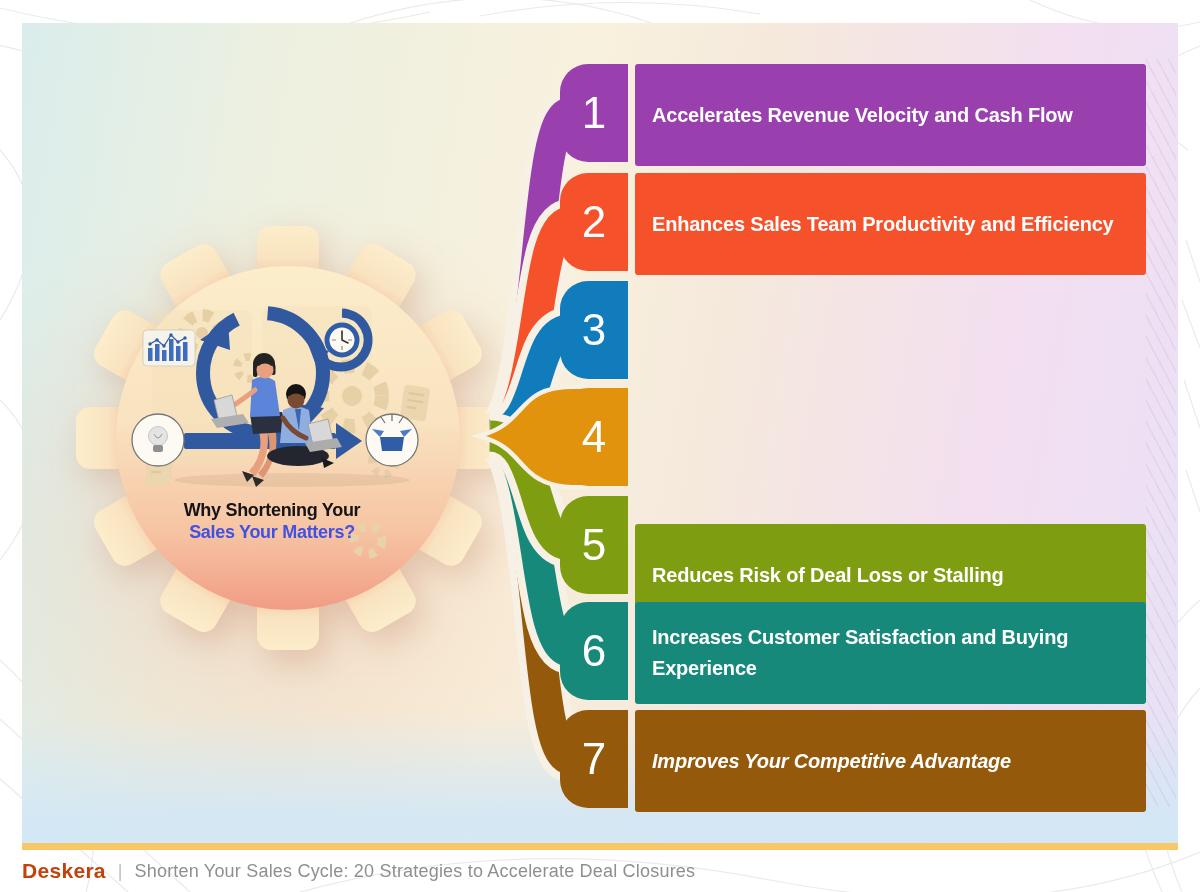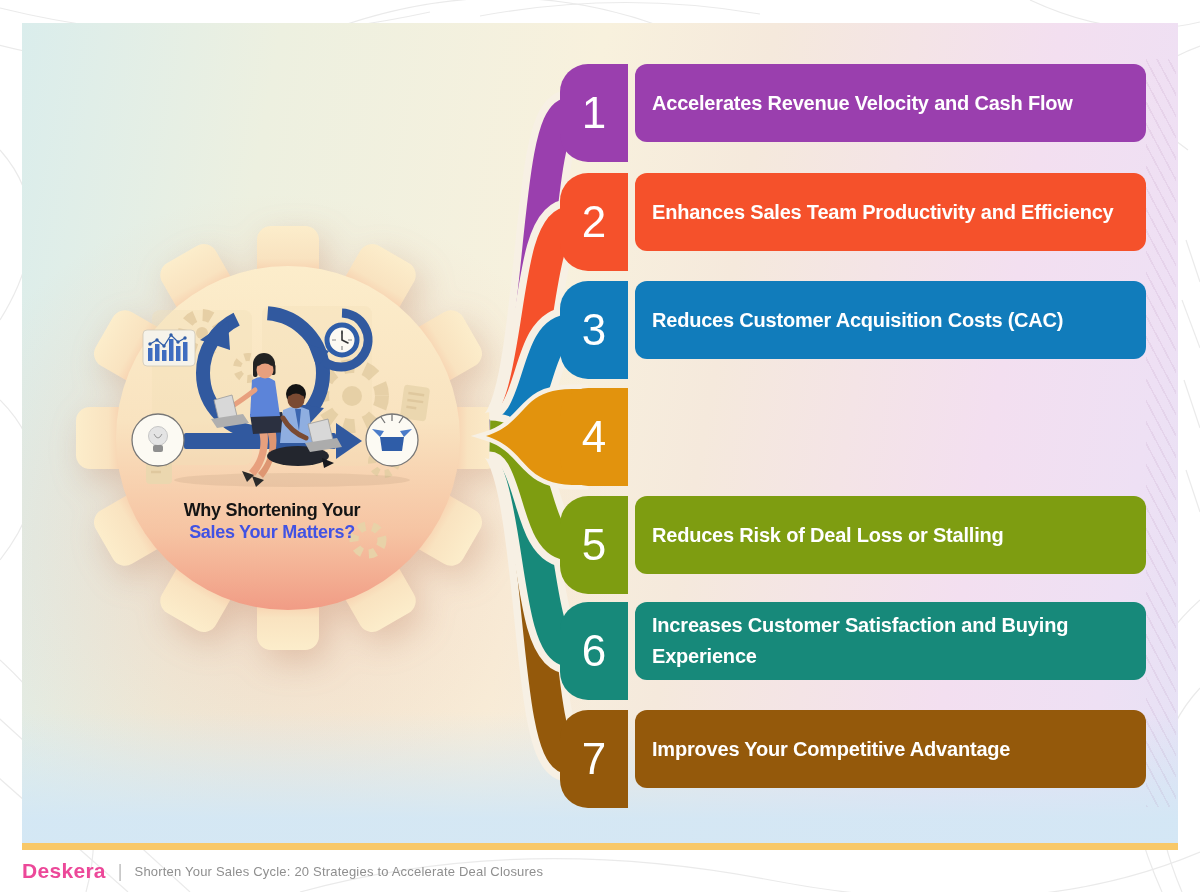--- a/index.html
+++ b/index.html
@@ -39,35 +39,35 @@
   .tab {
     position:absolute; left:538px; top:0; width:68px; height:98px;
     border-radius:28px 0 0 28px;
     display:flex; align-items:center; justify-content:center;
   }
   .tab .num {
     color:#ffffff; font-size:44px; font-weight:400; line-height:1;
     font-family:"Liberation Sans", sans-serif;
   }
   .bar {
-    position:absolute; left:613px; top:0; width:511px; height:78px;
-    border-radius:12px; display:flex; align-items:center;
+    position:absolute; left:613px; top:0; width:511px; height:102px;
+    border-radius:3px; display:flex; align-items:center;
   }
   .bar .label {
     padding:0 16px 0 17px; color:#ffffff; font-size:20px; font-weight:700;
     line-height:1.55; letter-spacing:-0.2px;
   }
 
   .footer {
     position:absolute; left:22px; top:856px; height:30px; z-index:2;
     display:flex; align-items:center; gap:12px;
   }
-  .footer .brand { font-size:21px; font-weight:800; color:#ec4899; letter-spacing:0.3px; }
+  .footer .brand { font-size:21px; font-weight:800; color:#c2410c; letter-spacing:0.3px; }
   .footer .sep { font-size:18px; color:#BFBFBF; font-weight:400; }
-  .footer .tagline { font-size:13px; color:#8F8F8F; letter-spacing:0.2px; }
+  .footer .tagline { font-size:18px; color:#8F8F8F; letter-spacing:0.2px; }
 </style>
 </head>
 <body>
 
 <div class="stage">
 
   <svg class="contours" width="1200" height="892" viewBox="0 0 1200 892" fill="none" stroke="#E8E8E8" stroke-width="1.2" opacity="0.9">
     <path d="M -20 40 Q 160 92 330 30 T 660 26"></path>
     <path d="M 0 8 Q 210 60 430 12"></path>
     <path d="M 480 16 Q 620 -10 760 14"></path>
@@ -252,50 +252,47 @@
         <span class="num">2</span>
         </div>
       <div class="bar" style="background-color: rgb(245, 81, 43); text-align: right;">
         <div class="label">Enhances Sales Team Productivity and Efficiency</div>
         </div>
     </div>
     <div class="row" style="top:258px">
       <div class="tab" style="background-color: rgb(17, 124, 187);">
         <span class="num">3</span>
         </div>
-      <div class="bar" style="background-color: rgb(17, 124, 187);">
-        <div class="label">Reduces Customer Acquisition Costs (CAC)</div>
-        </div>
     </div>
     <div class="row" style="top:365px">
       <div class="tab" style="background-color: rgb(226, 147, 13);">
         <span class="num">4</span>
         </div>
     </div>
     <div class="row" style="top:473px">
       <div class="tab" style="background-color: rgb(126, 157, 17);">
         <span class="num">5</span>
         </div>
-      <div class="bar" style="background-color: rgb(126, 157, 17);">
+      <div class="bar" style="background-color: rgb(126, 157, 17); margin-top: 28px;">
         <div class="label">Reduces Risk of Deal Loss or Stalling</div>
         </div>
     </div>
     <div class="row" style="top:579px">
       <div class="tab" style="background-color: rgb(23, 137, 122);">
         <span class="num">6</span>
         </div>
       <div class="bar" style="background-color: rgb(23, 137, 122);">
         <div class="label">Increases Customer Satisfaction and Buying Experience</div>
         </div>
     </div>
     <div class="row" style="top:687px">
       <div class="tab" style="background-color: rgb(148, 89, 11);">
         <span class="num">7</span>
         </div>
-      <div class="bar" style="background-color: rgb(148, 89, 11);">
+      <div class="bar" style="background-color: rgb(148, 89, 11); font-style: italic;">
         <div class="label">Improves Your Competitive Advantage</div>
         </div>
     </div>
   </div>
 
   <div class="footer">
     <span class="brand">Deskera</span>
     <span class="sep">|</span>
     <span class="tagline">Shorten Your Sales Cycle: 20 Strategies to Accelerate Deal Closures</span>
   </div>

